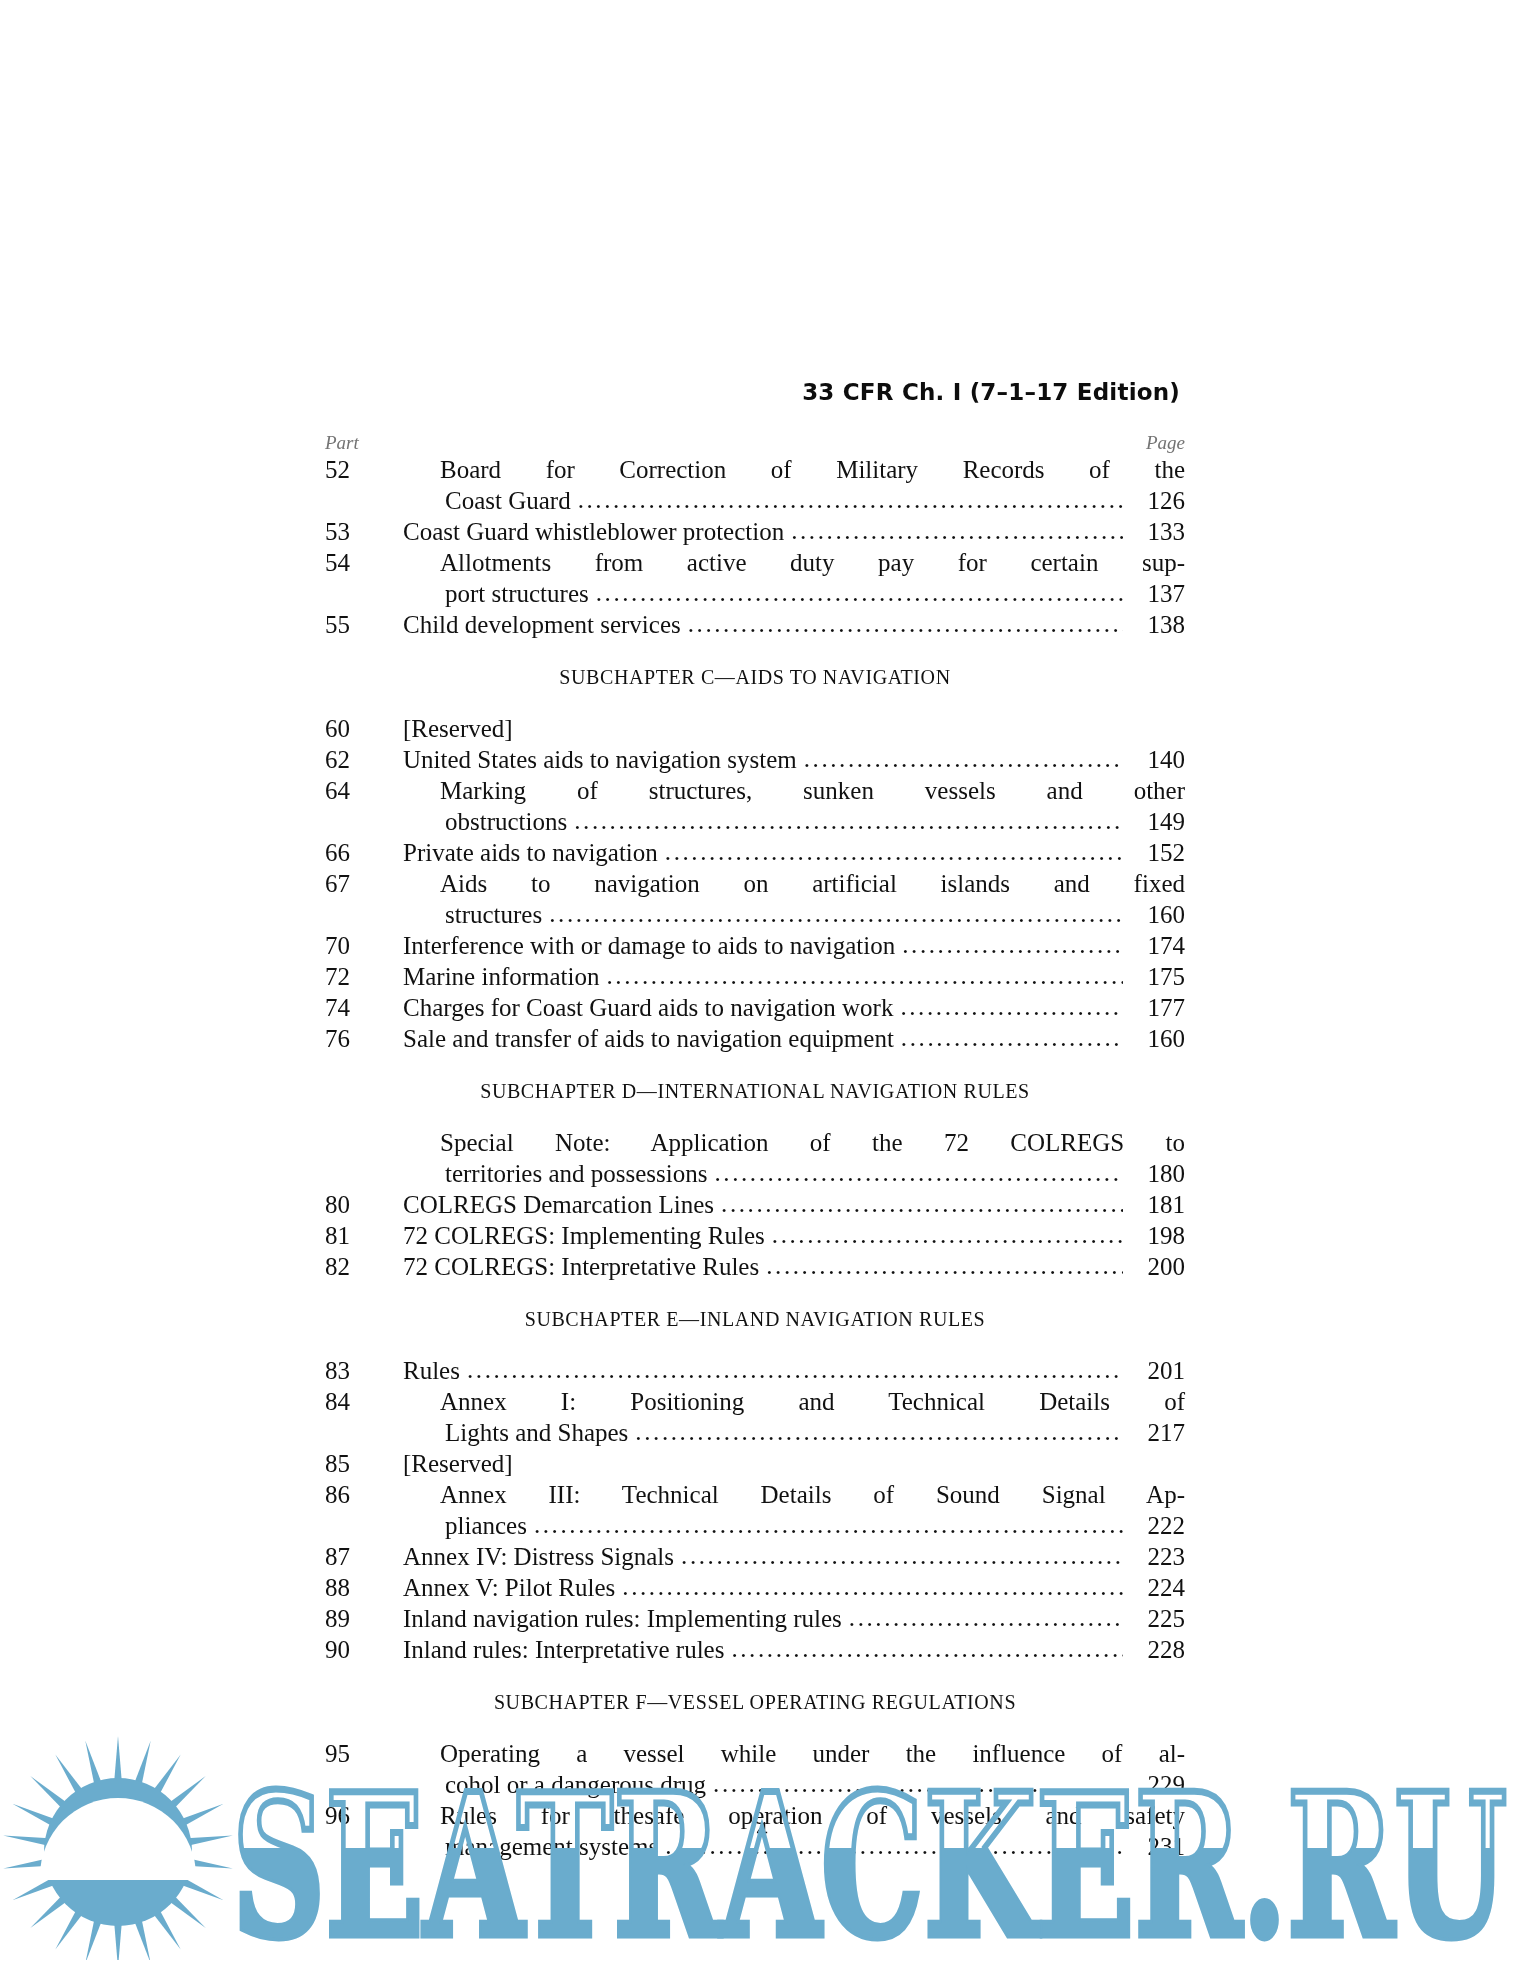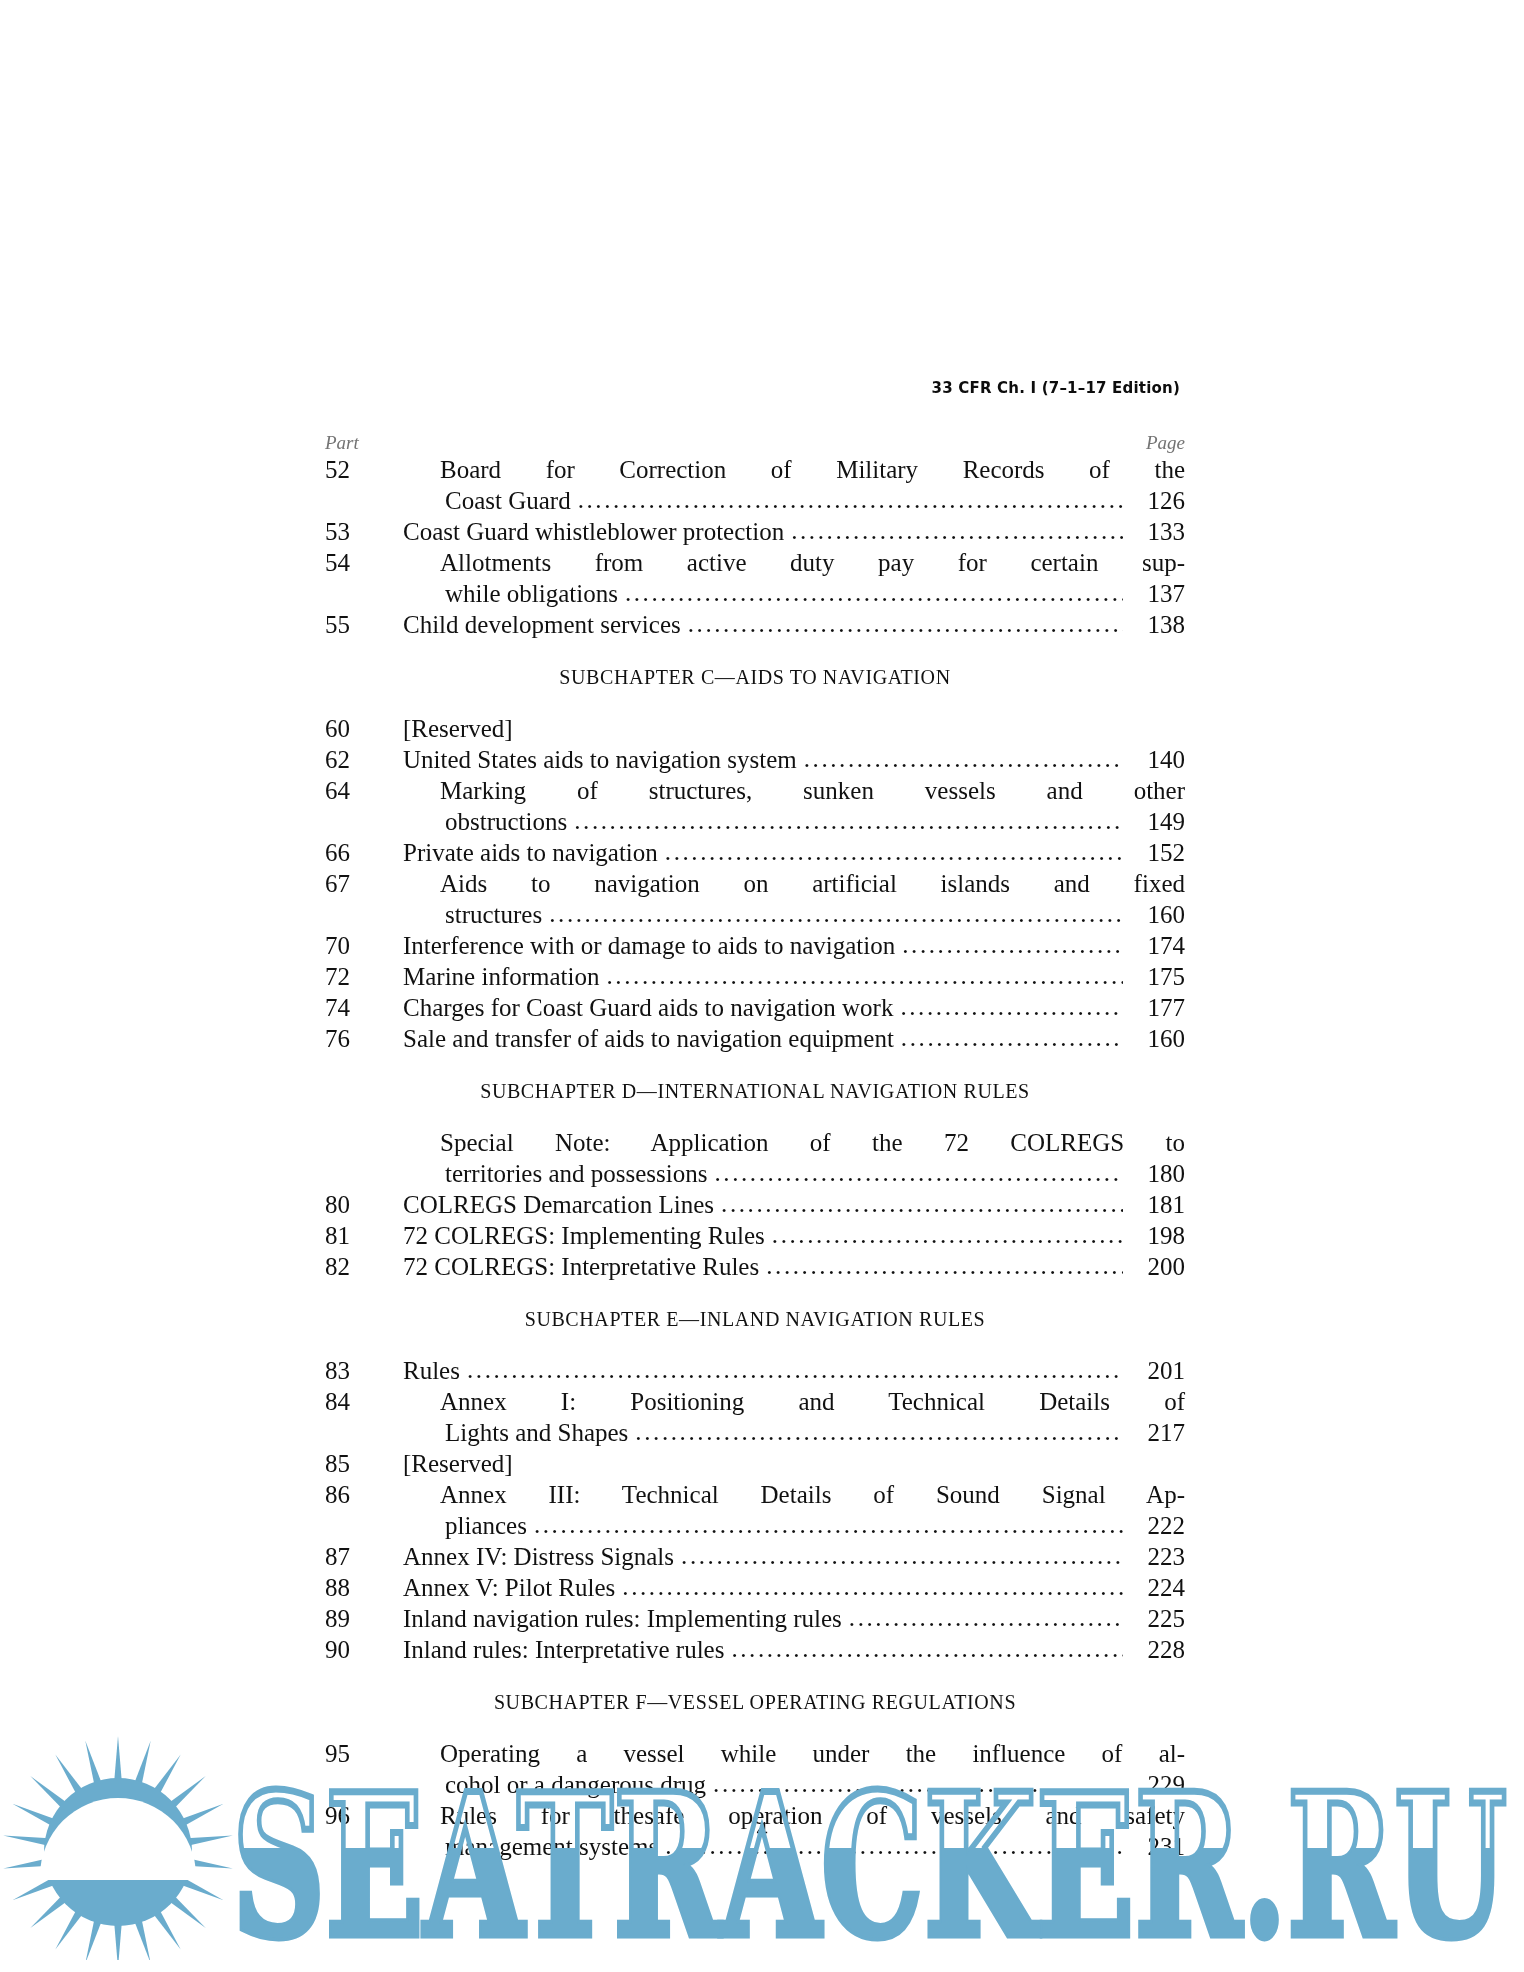--- a/index.html
+++ b/index.html
@@ -26,21 +26,21 @@
   }
 
   #running-head {
     position: absolute;
     left: 0;
     top: 379px;
     width: 1180px;
     text-align: right;
     font-family: "DejaVu Sans", "Liberation Sans", sans-serif;
     font-weight: bold;
-    font-size: 15px;
+    font-size: 23px;
     letter-spacing: 0.2px;
     color: #0d0d0d;
   }
 
   #toc {
     position: absolute;
     left: 325px;
     top: 432px;
     width: 860px;
   }
@@ -189,21 +189,21 @@
             </div>
           </div>
         </div>
         <div class="entry">
           <div class="num">54</div>
           <div class="body">
             <div class="ln justify">
               <span class="txt">Allotments from active duty pay for certain sup-</span>
             </div>
             <div class="ln indent">
-              <span class="txt">while obligations</span>
+              <span class="txt">port structures</span>
               <span class="leader"></span>
               <span class="pg">137</span>
             </div>
           </div>
         </div>
         <div class="entry">
           <div class="num">55</div>
           <div class="body">
             <div class="ln">
               <span class="txt">Child development services</span>

